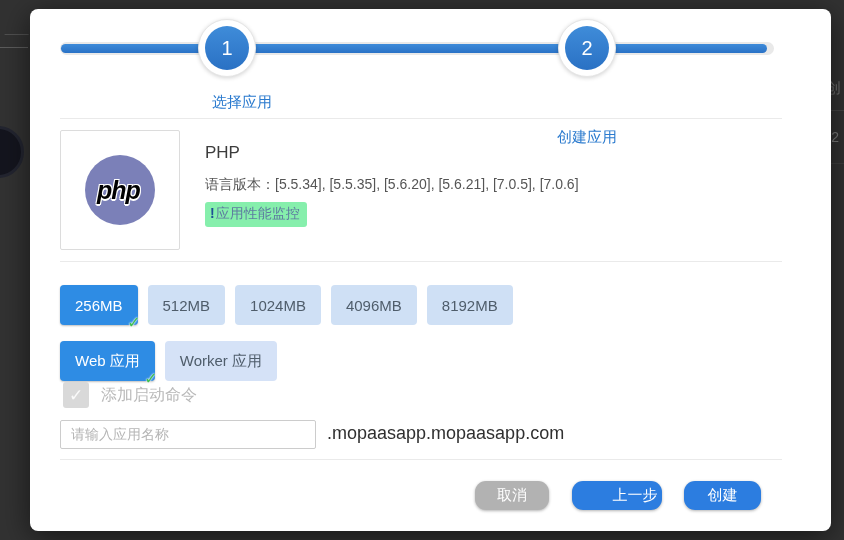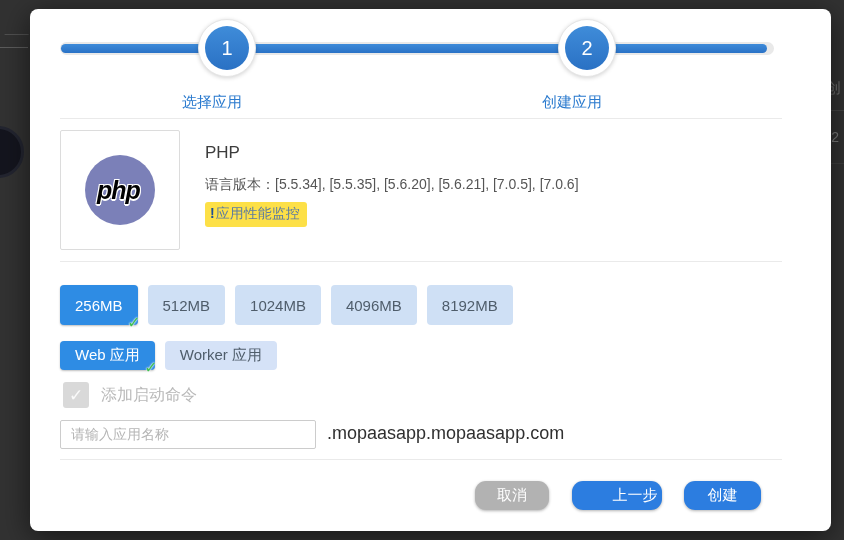--- a/index.html
+++ b/index.html
@@ -42,53 +42,53 @@
   .step-node { position: absolute; top: 10px; width: 58px; height: 58px; border-radius: 50%;
     background: #fff; border: 1px solid #e6e6e6; box-shadow: 0 1px 4px rgba(0,0,0,.18); }
   .step-node .bubble {
     position: absolute; left: 6px; top: 6px; width: 44px; height: 44px; border-radius: 50%;
     background: linear-gradient(#3f8cd9, #2a71c4);
     color: #fff; font-size: 20px; display: flex; align-items: center; justify-content: center;
   }
   .step1 { left: 168px; } .step2 { left: 528px; }
   .step-label { position: absolute; top: 84px; width: 120px; text-align: center;
     color: #2a7ace; font-size: 15px; }
-  .step-label.l1 { left: 122px; } .step-label.l2 { left: 482px; }
+  .step-label.l1 { left: 152px; } .step-label.l2 { left: 497px; margin-top: 35px; }
 
   .divider { position: absolute; left: 30px; width: 722px; height: 1px; background: #eaeaea; }
   .div1 { top: 109px; } .div2 { top: 252px; } .div3 { top: 450px; }
 
   
   .app-card { position: absolute; left: 30px; top: 121px; width: 120px; height: 120px;
     border: 1px solid #dcdcdc; border-radius: 2px; background: #fff; }
   .php-logo { position: absolute; left: 24px; top: 24px; width: 70px; height: 70px;
     border-radius: 50%; background: #7b80b8;
     display: flex; align-items: center; justify-content: center; }
   .php-logo span {
     font-style: italic; font-weight: bold; font-size: 25px; color: #000;
     letter-spacing: -1px; padding-right: 3px;
     text-shadow: -1px -1px 0 #fff, 1px -1px 0 #fff, -1px 1px 0 #fff, 1px 1px 0 #fff, 0 2px 0 #fff;
   }
   .app-title { position: absolute; left: 175px; top: 134px; font-size: 17px; color: #3c3c3c; }
   .app-versions { position: absolute; left: 175px; top: 167px; font-size: 14px; color: #555; }
-  .apm-badge { position: absolute; left: 175px; top: 193px; background: #fde047;
+  .apm-badge { position: absolute; left: 175px; top: 193px; background: #86efac;
     border-radius: 3px; padding: 3px 7px 4px 5px; font-size: 14px; color: #5e7ca0; }
   .apm-badge .bang { color: #1f4f96; font-weight: bold; margin-right: 1px; }
 
   
   .opt-row { position: absolute; left: 30px; display: flex; gap: 10px; }
   .mem-row { top: 276px; }
   .type-row { top: 332px; }
   .opt-btn {
     position: relative; border: none; cursor: pointer;
     background: #cfe0f5; color: #4f5d6b; border-radius: 4px;
     font-size: 15px; font-family: inherit; padding: 4px 15px;
   }
   .mem-row .opt-btn { height: 40px; }
-  .type-row .opt-btn { height: 29px; background: #d5e2f7; }
+  .type-row .opt-btn { height: 40px; background: #d5e2f7; }
   .opt-btn.selected { background: #2e8ce4; color: #fff; box-shadow: 0 1px 2px rgba(0,0,0,.25); }
   .type-row .opt-btn.selected { background: #2e8ce4; }
   .corner-check {
     position: absolute; right: -3px; bottom: -7px; font-size: 16px; font-weight: bold;
     color: #3fbf4f; text-shadow: 0 0 2px #fff, 0 0 2px #fff;
   }
 
   
   .startup-row { position: absolute; left: 33px; top: 373px; display: flex; align-items: center; }
   .checkbox {

